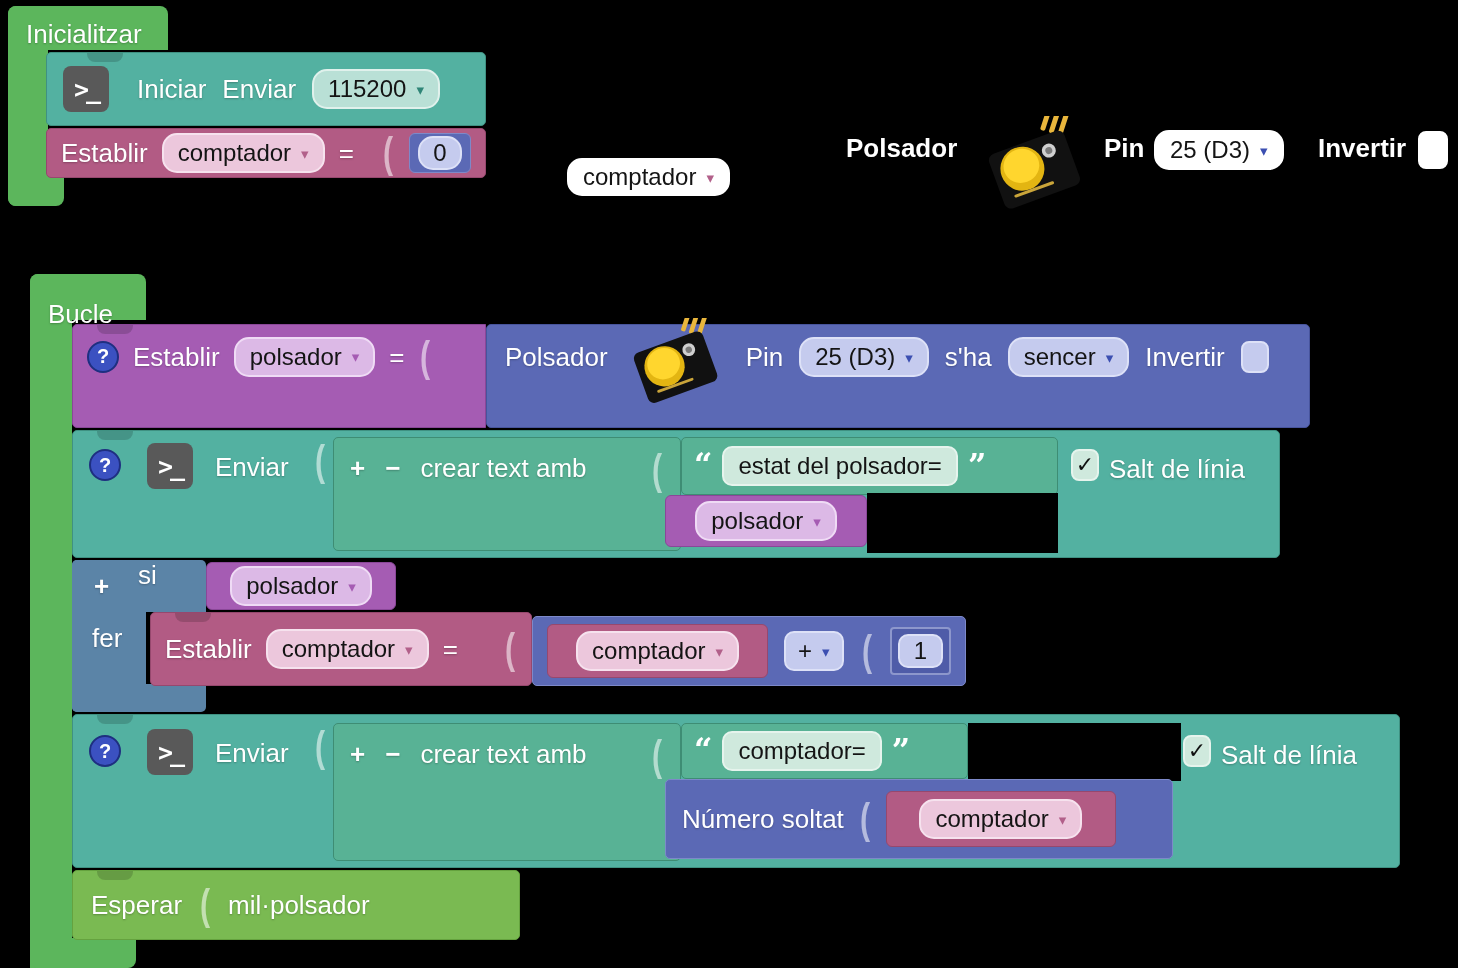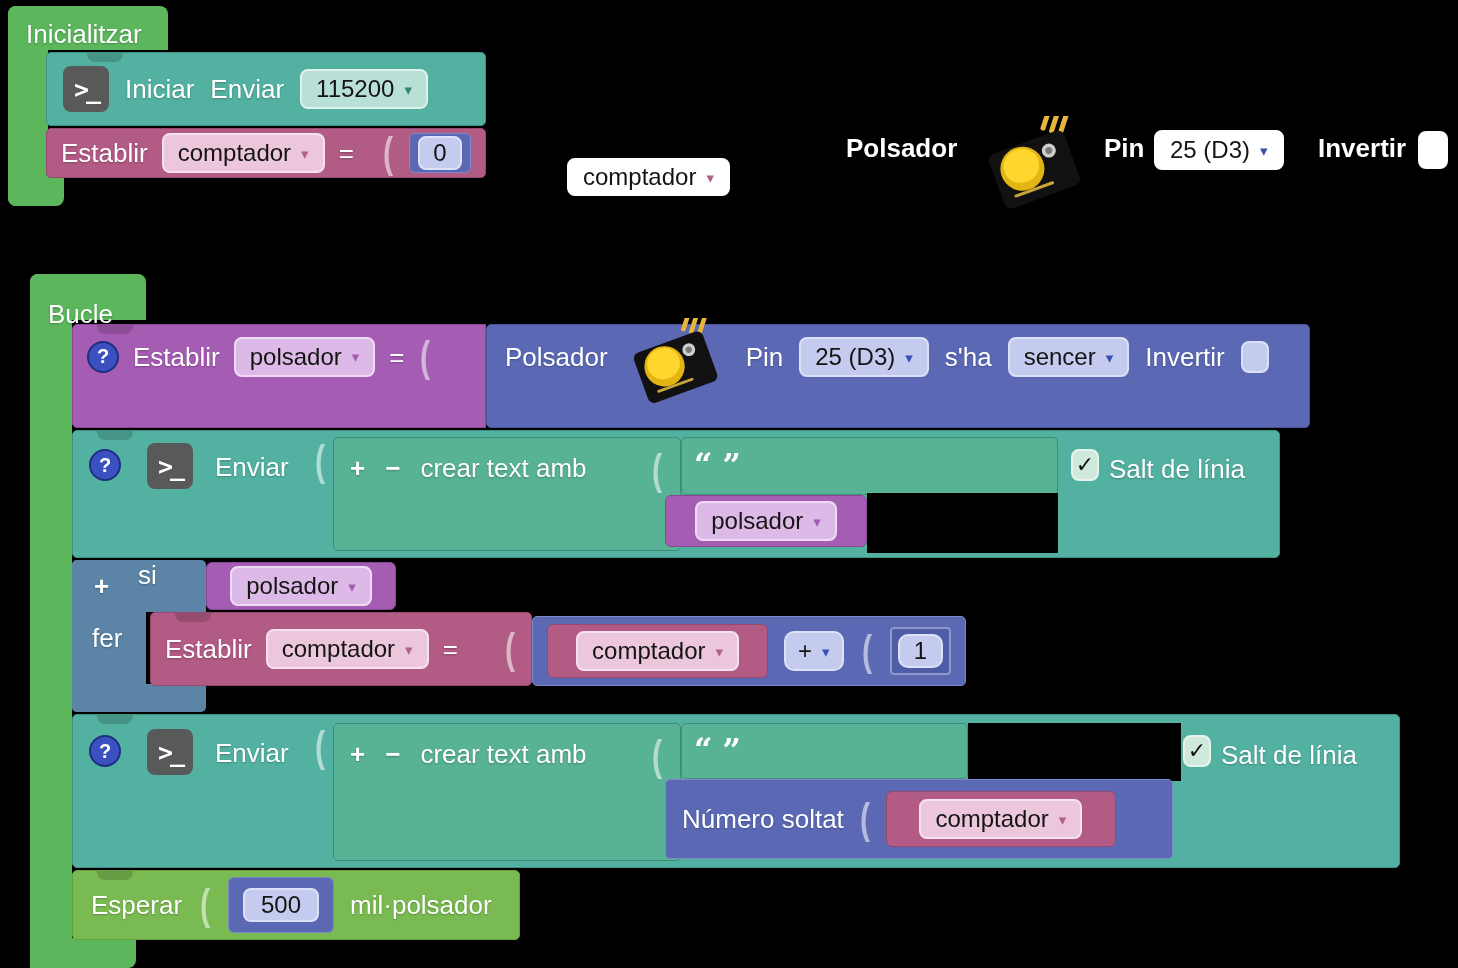--- a/index.html
+++ b/index.html
@@ -3,21 +3,21 @@
 <meta charset="utf-8">
 <style>
   *{margin:0;padding:0;box-sizing:border-box}
   html,body{width:1458px;height:968px;background:#000;overflow:hidden;
     font-family:"Liberation Sans",sans-serif;position:relative}
   .abs{position:absolute}
   .lbl{color:#fff;font-size:26px;line-height:1.1;white-space:nowrap;
     text-shadow:0 1px 2px rgba(0,0,0,.25)}
   .b{font-weight:bold}
   .row{display:flex;align-items:center}
-  .field{display:inline-flex;align-items:center;gap:10px;border-radius:8px;
+  .field{display:inline-flex;align-items:center;gap:10px;border-radius:15px;
     padding:4px 14px;font-size:24px;color:#141414;white-space:nowrap;line-height:1.15}
   .arrow{font-size:15px;line-height:1}
   
   .green{background:#5cb65c}
   .teal{background:#53b1a1;border:1px solid #3f9182}
   .teal-inner{background:#58b295;border:1px solid #3e8d74}
   .pink{background:#b25b84;border:1px solid #96486e}
   .purple{background:#a55cb3;border:1px solid #8a4798}
   .blue{background:#5b69b5;border:1px solid #7d89c9}
   .steel{background:#5b84a7}
@@ -57,21 +57,21 @@
 <body>
 
 <div class="abs green" style="left:8px;top:6px;width:160px;height:44px;border-radius:8px 8px 0 0"></div>
 <div class="abs green" style="left:8px;top:6px;width:40px;height:200px;border-radius:8px 0 0 8px"></div>
 <div class="abs green" style="left:8px;top:176px;width:56px;height:30px;border-radius:0 0 8px 8px"></div>
 <div class="abs lbl" style="left:26px;top:20px">Inicialitzar</div>
 
 <div class="abs teal blk row" style="left:46px;top:52px;width:440px;height:74px;padding:0 16px;gap:16px">
   <div class="notch" style="left:40px"></div>
   <div class="term-icon">&gt;_</div>
-  <span class="lbl" style="margin-left:0">Iniciar</span>
+  <span class="lbl" style="margin-left:12px">Iniciar</span>
   <span class="lbl">Enviar</span>
   <span class="field f-teal">
     <span>115200</span>
     <span class="arrow a-teal">▾</span>
   </span>
 </div>
 
 <div class="abs pink blk row" style="left:46px;top:128px;width:440px;height:50px;padding:0 14px;gap:14px">
   <span class="lbl">Establir</span>
   <span class="field f-pink">
@@ -172,20 +172,21 @@
   <span class="abs lbl" style="left:142px;top:22px">Enviar</span>
   <span class="abs socket" style="left:240px;top:14px"></span>
   <div class="abs teal-inner blk row" style="left:260px;top:6px;width:348px;height:114px;padding:0 16px;gap:20px;align-items:flex-start;padding-top:16px">
     <span class="lbl b">+</span>
     <span class="lbl b">−</span>
     <span class="lbl">crear text amb</span>
     <span class="socket" style="margin-left:auto"></span>
   </div>
   <div class="abs teal-inner blk row" style="left:608px;top:6px;width:377px;height:58px;padding:0 12px;gap:10px">
     <span class="quote">“</span>
+    <span class="field f-mint" style="border-radius:10px">estat del polsador=</span>
     <span class="quote">”</span>
   </div>
   <div class="abs purple mini" style="left:592px;top:64px;width:202px;height:52px">
     <span class="field f-purple">
       <span>polsador</span>
       <span class="arrow a-purple">▾</span>
     </span>
   </div>
   <div class="abs gap-black" style="left:794px;top:62px;width:191px;height:60px"></div>
   <div class="abs cb f-mint" style="left:998px;top:18px">✓</div>
@@ -240,20 +241,21 @@
   <span class="abs lbl" style="left:142px;top:24px">Enviar</span>
   <span class="abs socket" style="left:240px;top:16px"></span>
   <div class="abs teal-inner blk row" style="left:260px;top:8px;width:348px;height:138px;padding:0 16px;gap:20px;align-items:flex-start;padding-top:16px">
     <span class="lbl b">+</span>
     <span class="lbl b">−</span>
     <span class="lbl">crear text amb</span>
     <span class="socket" style="margin-left:auto"></span>
   </div>
   <div class="abs teal-inner blk row" style="left:608px;top:8px;width:287px;height:56px;padding:0 12px;gap:10px">
     <span class="quote">“</span>
+    <span class="field f-mint" style="border-radius:10px">comptador=</span>
     <span class="quote">”</span>
   </div>
   <div class="abs gap-black" style="left:895px;top:8px;width:213px;height:58px"></div>
   <div class="abs blue blk row" style="left:592px;top:64px;width:508px;height:80px;padding:0 16px;gap:14px">
     <span class="lbl">Número soltat</span>
     <span class="socket"></span>
     <div class="pink mini" style="width:230px;height:56px">
       <span class="field f-pink">
         <span>comptador</span>
         <span class="arrow a-pink">▾</span>
@@ -261,17 +263,14 @@
     </div>
   </div>
   <div class="abs cb f-mint" style="left:1110px;top:20px">✓</div>
   <span class="abs lbl" style="left:1148px;top:26px">Salt de línia</span>
 </div>
 
 <div class="abs lgreen blk row" style="left:72px;top:870px;width:448px;height:70px;padding:0 18px;gap:16px">
   <div class="notch"></div>
   <span class="lbl">Esperar</span>
   <span class="socket"></span>
-  <div class="blue mini" style="width:106px;height:56px">
-    <span class="field f-lav" style="padding:1px 16px">500</span>
-  </div>
   <span class="lbl">mil·polsador</span>
 </div>
 
 </body></html>

